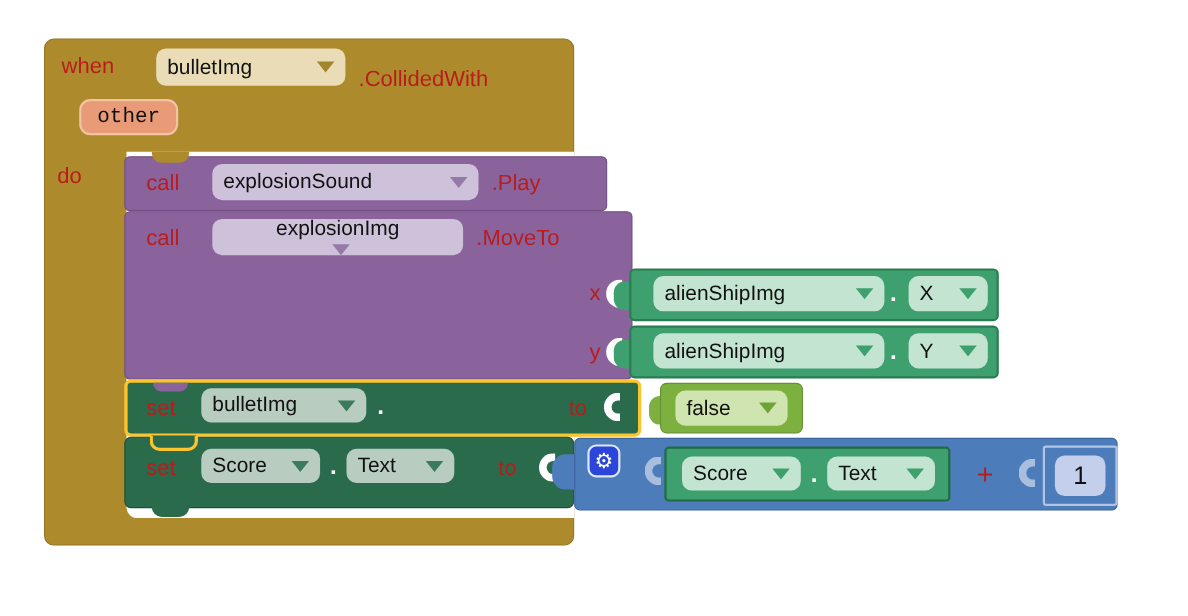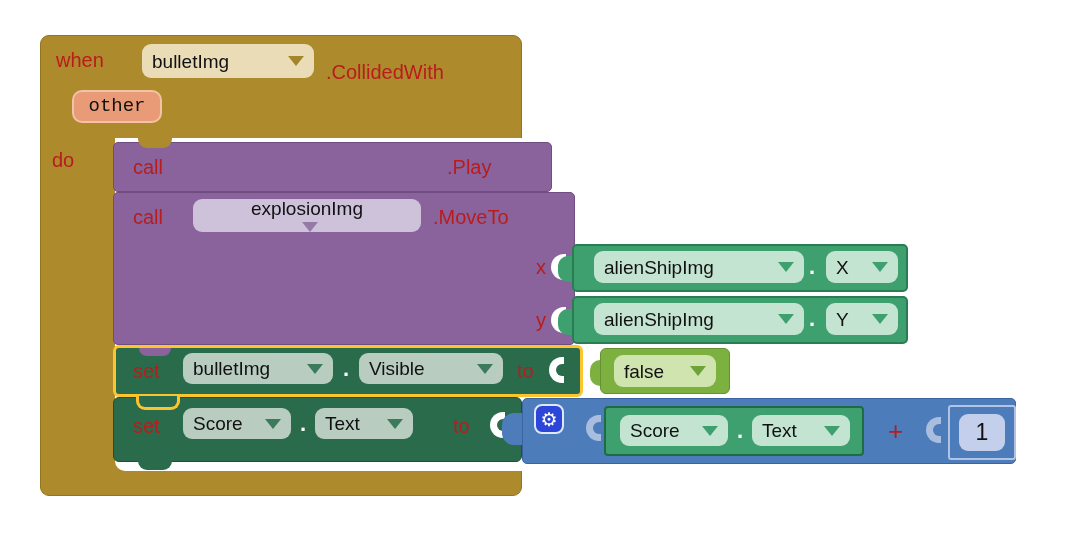--- a/index.html
+++ b/index.html
@@ -47,20 +47,24 @@
   <span class="lbl" style="left:326px;top:50px;margin-top:12px;">.CollidedWith</span>
 
   <div class="pill center" style="left:72px;top:90px;width:90px;height:33px;background:#e99a77;border:2px solid #f3c3a6;border-radius:10px;">
     <span>other</span>
   </div>
 
   <span class="lbl" style="left:52px;top:150px;">do</span>
 
   <div class="blk" style="left:113px;top:142px;width:439px;height:50px;background:#8a639c;border:1px solid #6f4d80;border-radius:5px;"></div>
   <span class="lbl" style="left:133px;top:157px;">call</span>
+  <div class="pill" style="left:193px;top:149px;width:242px;height:33px;background:#cec1da;">
+    <span>explosionSound</span>
+    <span class="arr arr-purple"></span>
+  </div>
   <span class="lbl" style="left:447px;top:157px;">.Play</span>
 
   <div class="blk" style="left:113px;top:192px;width:462px;height:153px;background:#8a639c;border:1px solid #6f4d80;border-radius:5px;"></div>
   <span class="lbl" style="left:133px;top:207px;">call</span>
   <div class="pill" style="left:193px;top:199px;width:228px;height:33px;background:#cec1da;flex-direction:column;">
     <span>explosionImg</span>
     <span class="arr arr-purple"></span>
   </div>
   <span class="lbl" style="left:433px;top:207px;">.MoveTo</span>
   <span class="lbl" style="left:536px;top:257px;">x</span>
@@ -96,24 +100,20 @@
   </div>
 
   <div class="blk" style="left:113px;top:345px;width:470px;height:52px;background:#2a6b4b;border:3px solid #fdc52d;border-radius:6px;"></div>
   <div class="tab" style="left:139px;top:348px;width:32px;height:8px;background:#8a639c;"></div>
   <span class="lbl" style="left:133px;top:361px;">set</span>
   <div class="pill" style="left:183px;top:353px;width:150px;height:31px;background:#b8ccc0;">
     <span>bulletImg</span>
     <span class="arr arr-dgreen"></span>
   </div>
   <span class="dot" style="left:343px;top:358px;">.</span>
-  <div class="pill" style="left:359px;top:353px;width:144px;height:31px;background:#b8ccc0;">
-    <span>Visible</span>
-    <span class="arr arr-dgreen"></span>
-  </div>
   <span class="lbl" style="left:517px;top:361px;">to</span>
   <div class="csock" style="left:549px;top:357px;"></div>
 
   <div class="plug" style="left:590px;top:360px;width:14px;height:26px;background:#7cb13f;"></div>
   <div class="blk" style="left:600px;top:348px;width:130px;height:46px;background:#7cb13f;border:1px solid #639134;border-radius:6px;"></div>
   <div class="pill" style="left:614px;top:355px;width:102px;height:32px;background:#cfe4ae;">
     <span>false</span>
     <span class="arr arr-lime"></span>
   </div>
 

